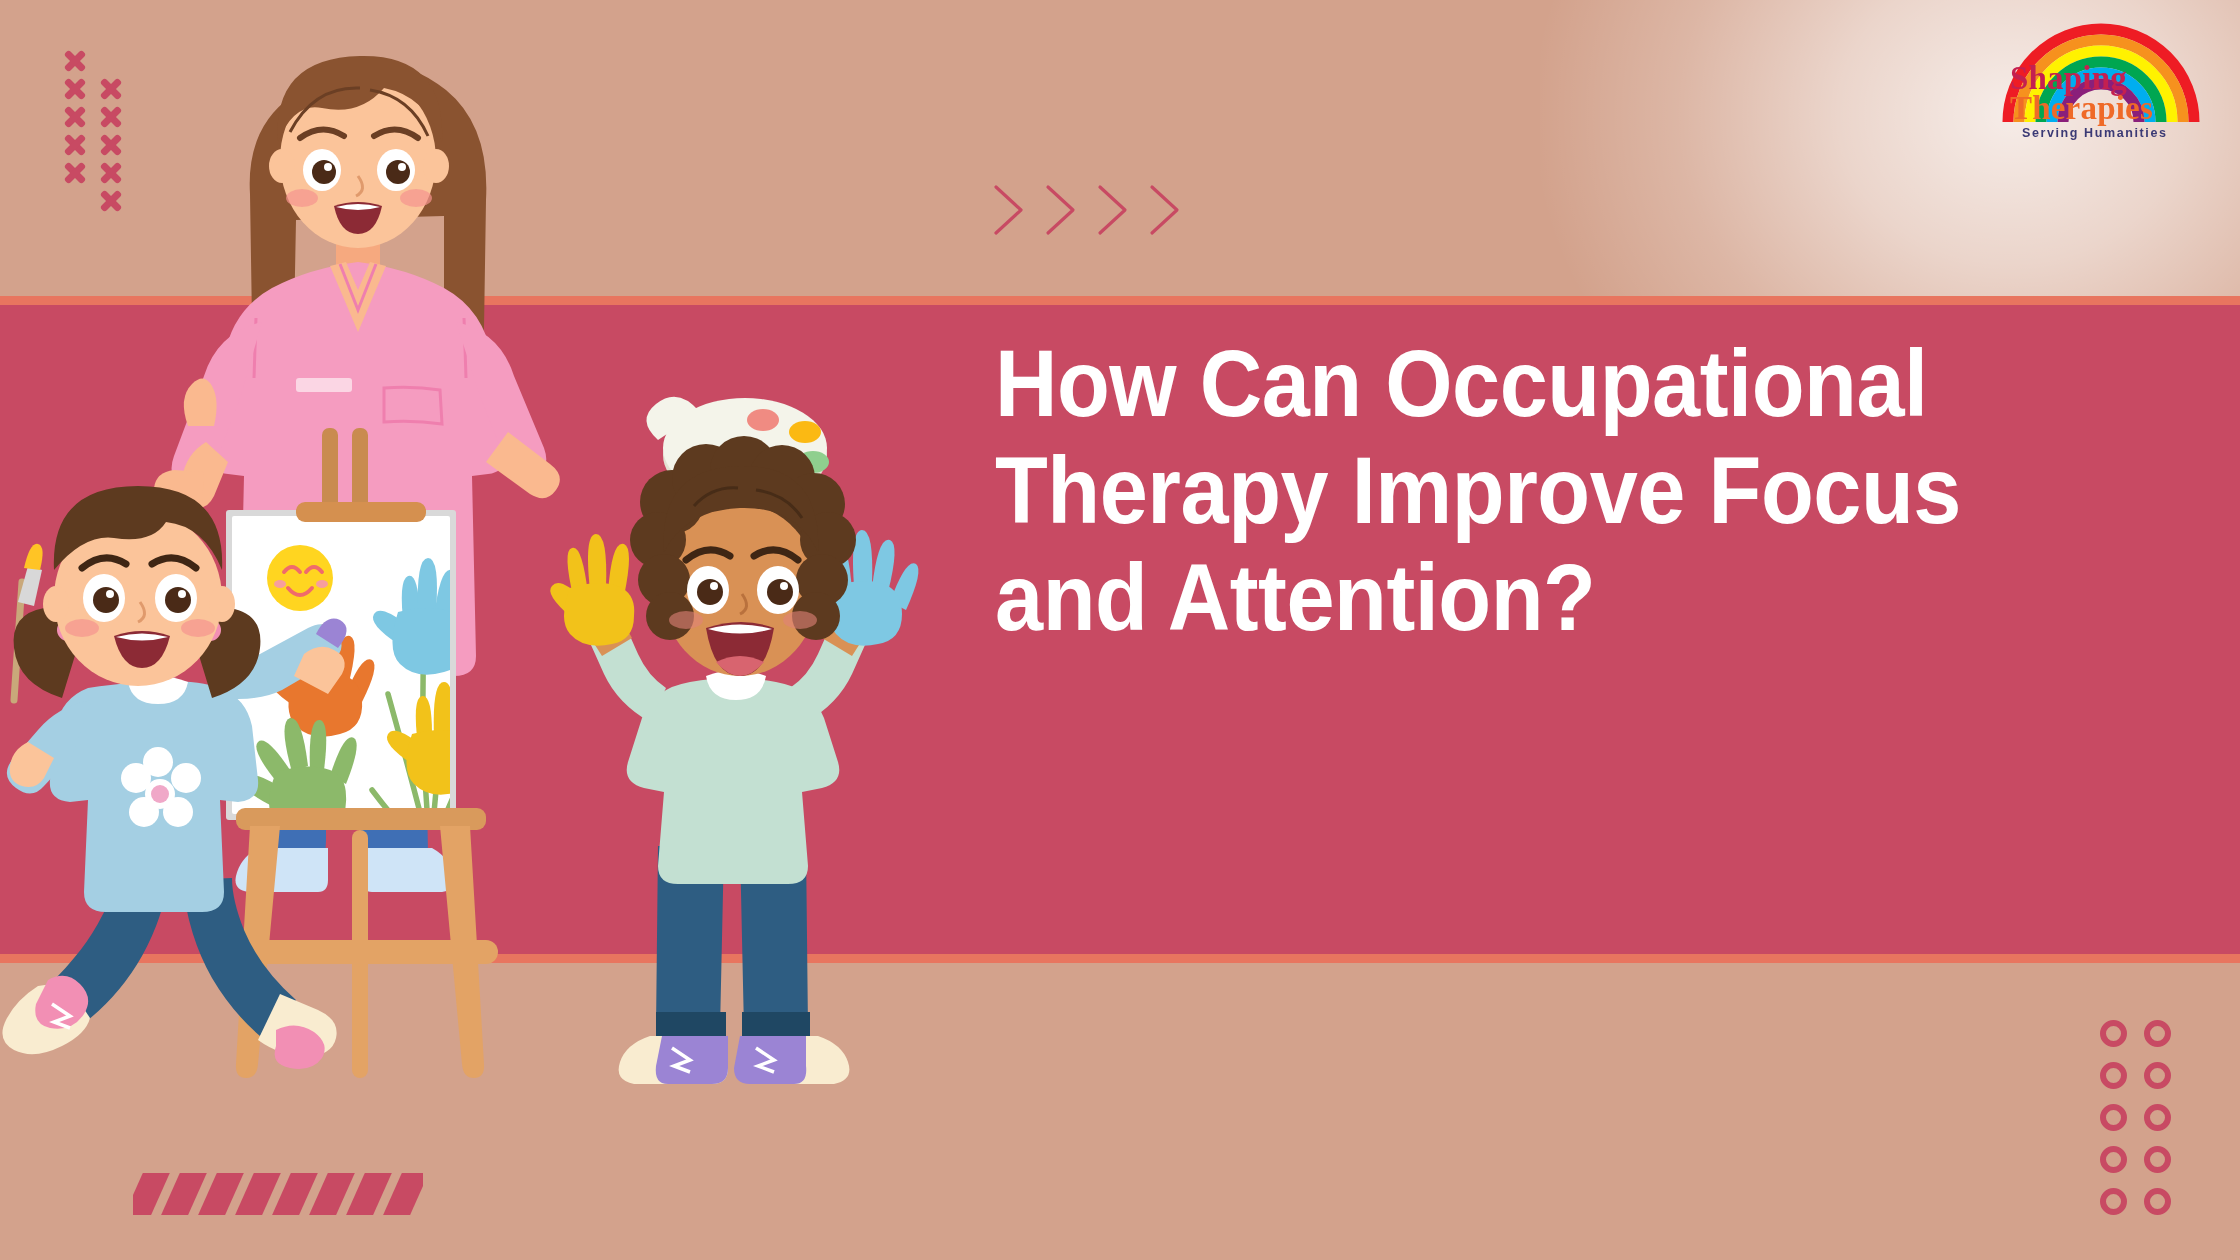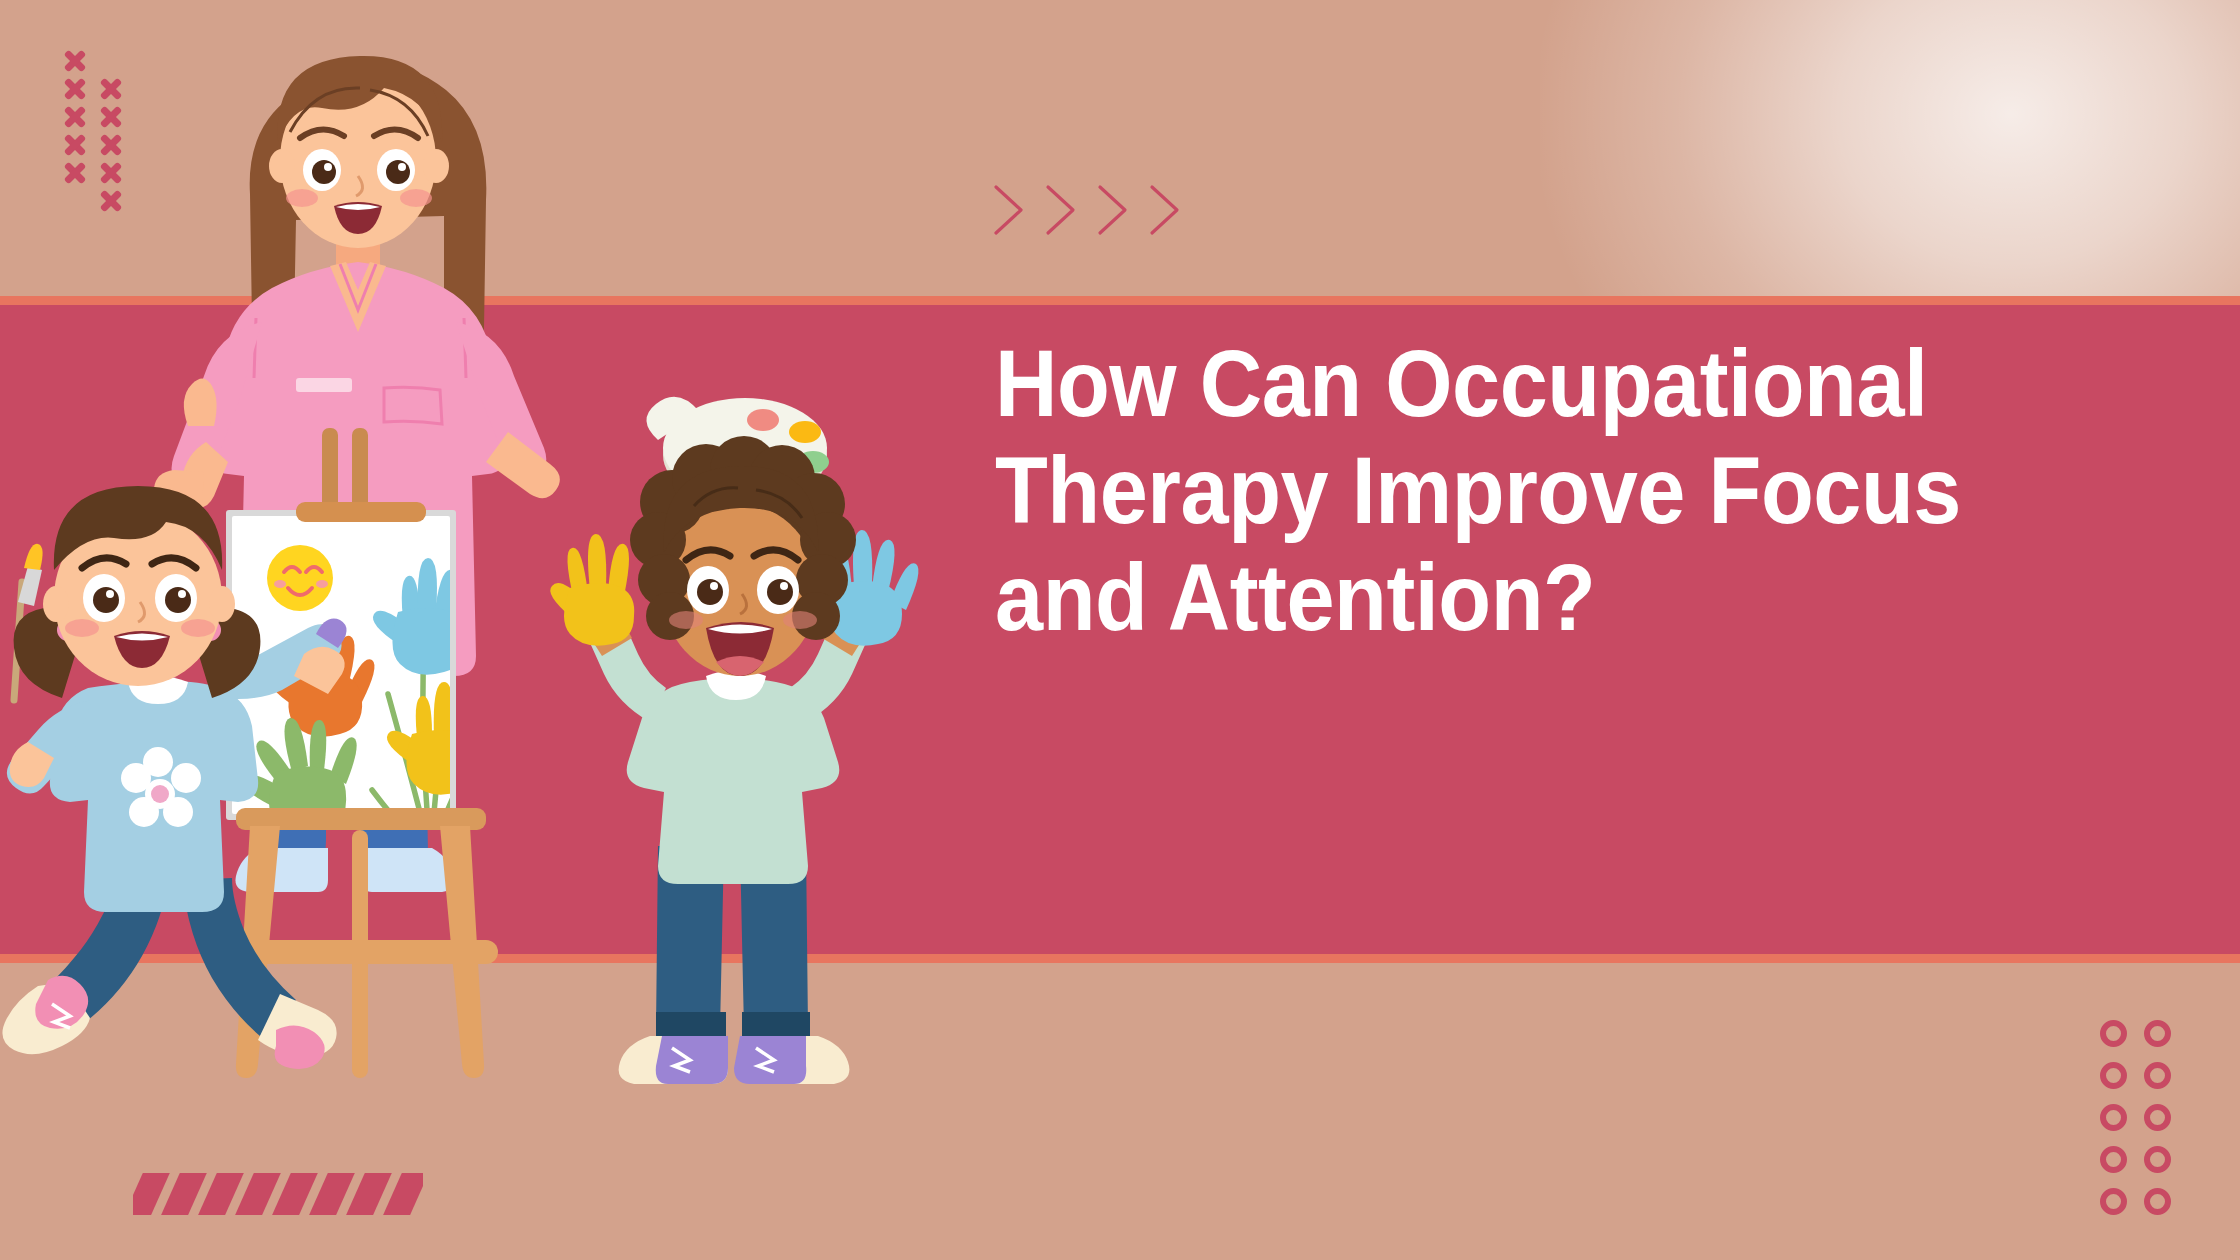--- a/index.html
+++ b/index.html
@@ -468,14 +468,29 @@
 
         <path d="M706 628 q36 -12 68 0 q-8 48 -34 48 q-26 0 -34 -48 z" fill="#8c2a35"></path>
         <path d="M708 629 q32 -9 64 0 q-32 9 -64 0 z" fill="#ffffff"></path>
         <path d="M716 662 q24 -12 48 0 q-12 14 -24 14 q-12 0 -24 -14 z" fill="#d8646f"></path>
       </g>
     </svg>
   </div>
 
   <div class="headline">How Can Occupational Therapy Improve Focus and Attention?</div>
 
+  <div class="logo">
+    <svg class="rb" viewBox="0 0 230 104">
+      <g fill="none" stroke-linecap="butt">
+        <path d="M22 104 A93 93 0 0 1 208 104" stroke="#ee1c24" stroke-width="11"></path>
+        <path d="M33 104 A82 82 0 0 1 197 104" stroke="#f6911e" stroke-width="11"></path>
+        <path d="M44 104 A71 71 0 0 1 186 104" stroke="#fff200" stroke-width="11"></path>
+        <path d="M55 104 A60 60 0 0 1 175 104" stroke="#00a651" stroke-width="11"></path>
+        <path d="M66 104 A49 49 0 0 1 164 104" stroke="#00aeef" stroke-width="11"></path>
+        <path d="M77 104 A38 38 0 0 1 153 104" stroke="#8a1f7a" stroke-width="11"></path>
+      </g>
+    </svg>
+    <div class="l1">Shaping</div>
+    <div class="l2">Therapies</div>
+    <div class="l3">Serving Humanities</div>
+  </div>
 
 </div>
 
 </body></html>

